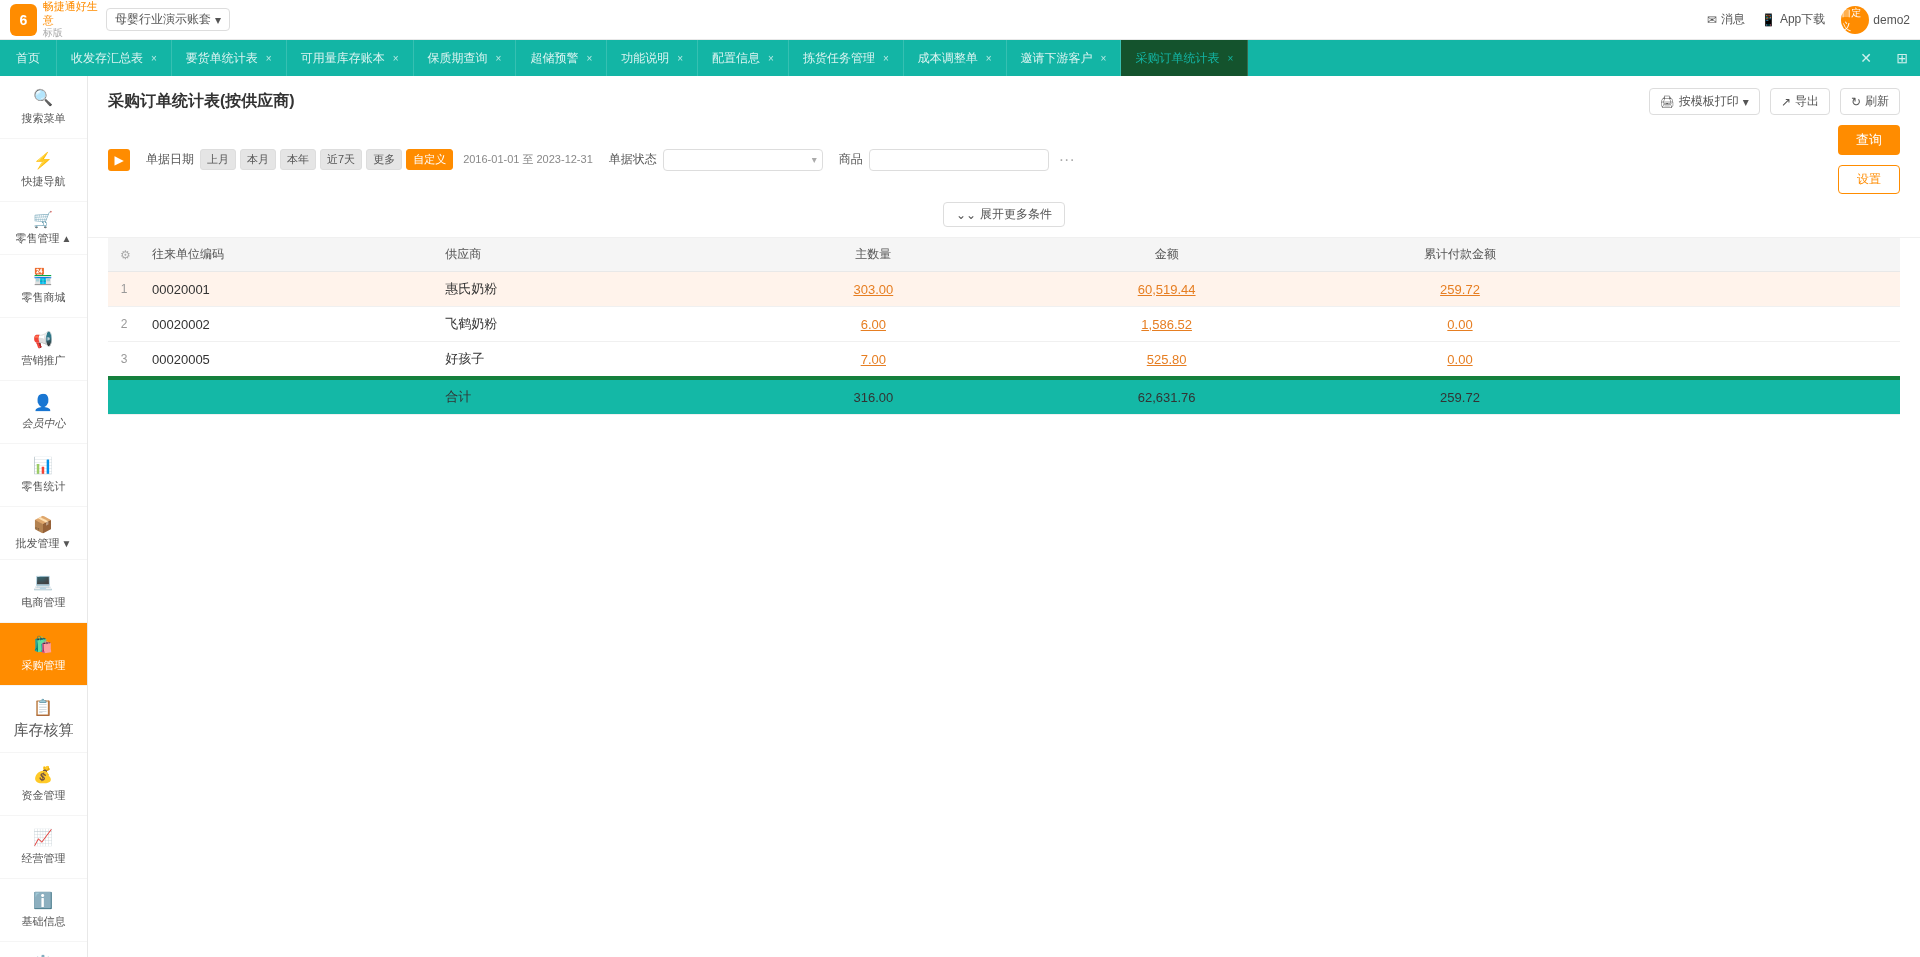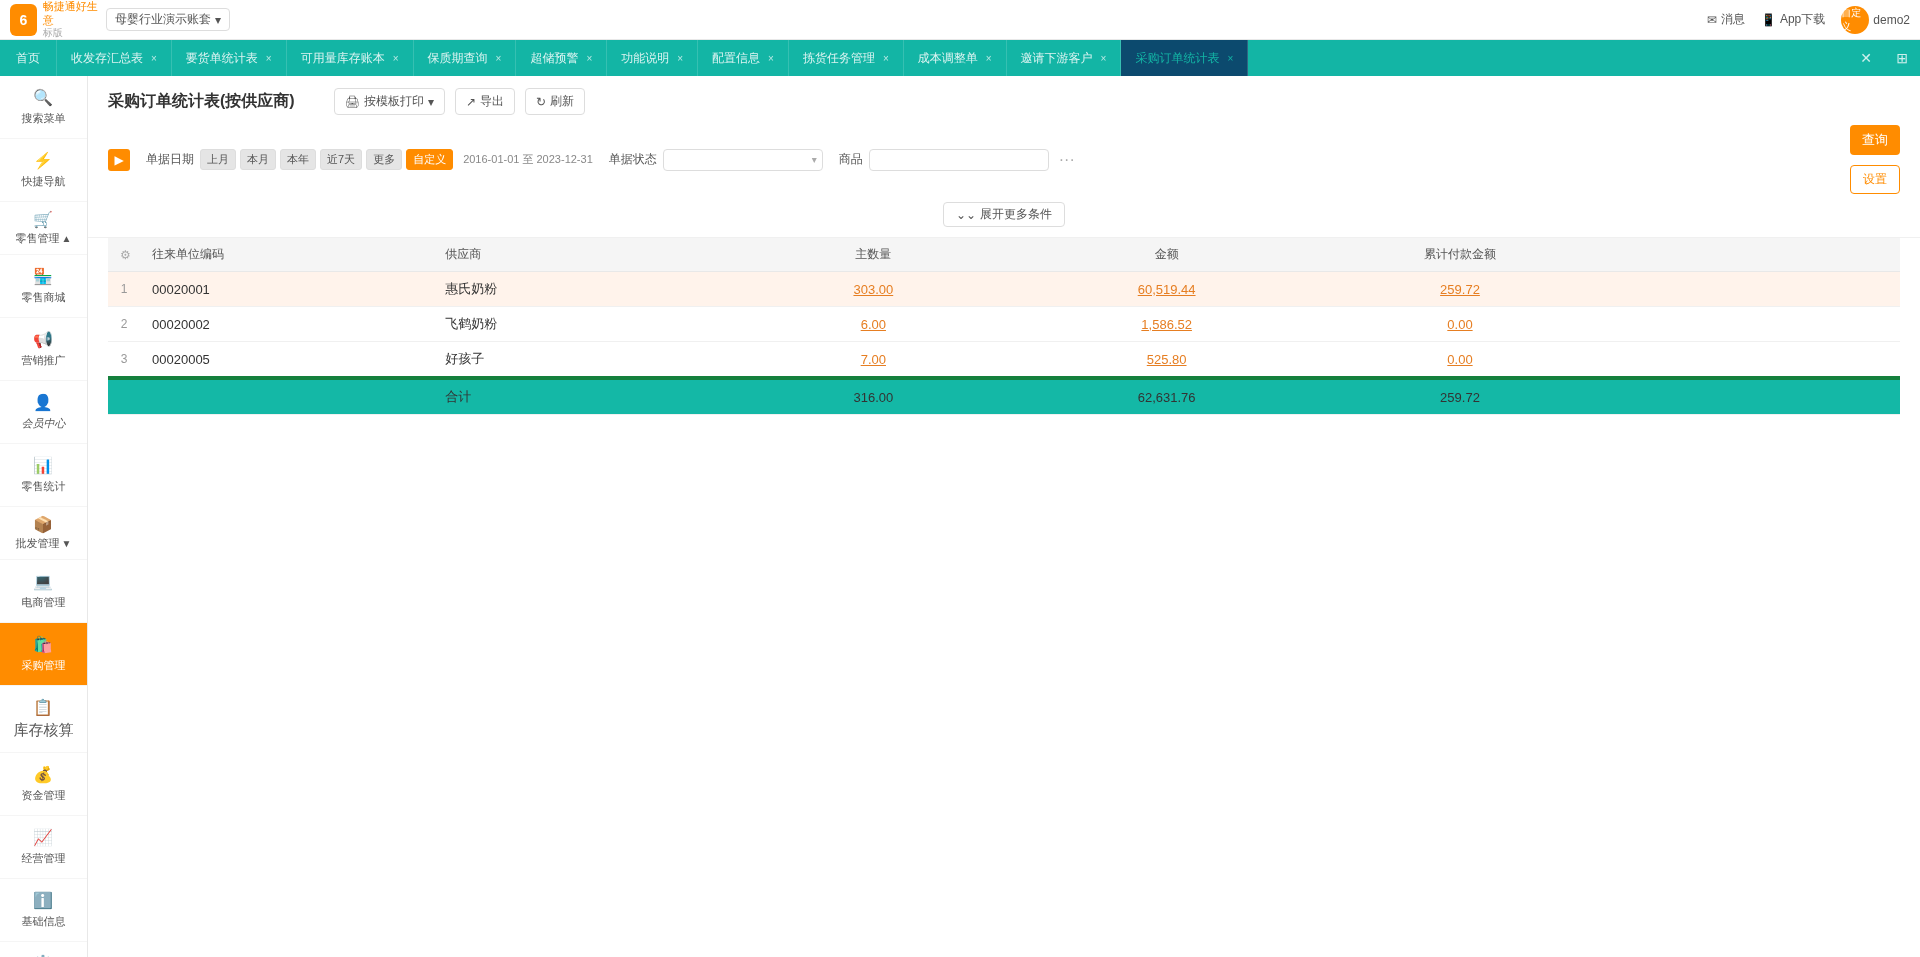--- a/index.html
+++ b/index.html
@@ -12,21 +12,21 @@
     .logo-icon { width: 32px; height: 32px; background: #ff8c00; border-radius: 6px; display: flex; align-items: center; justify-content: center; color: white; font-size: 14px; font-weight: bold; }
     .logo-text { font-size: 11px; color: #ff8c00; line-height: 1.2; }
     .workspace-selector { display: flex; align-items: center; gap: 4px; border: 1px solid #ddd; border-radius: 4px; padding: 2px 8px; cursor: pointer; font-size: 12px; color: #555; }
     .top-bar-right { display: flex; align-items: center; gap: 16px; }
     .top-bar-action { display: flex; align-items: center; gap: 4px; font-size: 12px; color: #555; cursor: pointer; }
     .avatar { width: 28px; height: 28px; border-radius: 50%; background: #ff8c00; display: flex; align-items: center; justify-content: center; color: white; font-size: 12px; }
 
     
     .nav-tabs { height: 36px; background: #13b5a5; display: flex; align-items: center; flex-shrink: 0; overflow: hidden; }
     .nav-tab { height: 36px; padding: 0 14px; display: flex; align-items: center; gap: 6px; font-size: 12px; color: rgba(255,255,255,0.85); cursor: pointer; white-space: nowrap; position: relative; border-right: 1px solid rgba(255,255,255,0.15); }
-    .nav-tab.active { background: #0c4a6e; color: #13b5a5; font-weight: 500; }
+    .nav-tab.active { background: #14532d; color: #13b5a5; font-weight: 500; }
     .nav-tab.home { padding: 0 16px; font-weight: 500; }
     .nav-tab .close-btn { font-size: 10px; color: rgba(255,255,255,0.7); cursor: pointer; margin-left: 2px; }
     .nav-tab.active .close-btn { color: #13b5a5; }
     .nav-tab-end { margin-left: auto; display: flex; align-items: center; }
     .nav-tab-end-btn { width: 36px; height: 36px; display: flex; align-items: center; justify-content: center; color: rgba(255,255,255,0.8); cursor: pointer; font-size: 14px; }
 
     
     .main-layout { display: flex; flex: 1; overflow: hidden; }
 
     
@@ -35,21 +35,21 @@
     .sidebar-item.active { background: #ff8c00; color: #fff; }
     .sidebar-item.active .sidebar-icon { color: #fff; }
     .sidebar-icon { font-size: 16px; }
     .sidebar-section { display: flex; flex-direction: column; align-items: center; gap: 2px; padding: 8px 6px; cursor: pointer; font-size: 12px; color: #555; border-bottom: 1px solid #f5f5f5; }
     .sidebar-section .label-row { display: flex; align-items: center; gap: 2px; }
 
     
     .content-area { flex: 1; overflow: hidden; display: flex; flex-direction: column; background: #fff; }
 
     
-    .page-header { padding: 12px 20px 0 20px; display: flex; align-items: center; background: #fff; gap: 39px; }
+    .page-header { padding: 12px 20px 0 20px; display: flex; align-items: center; justify-content: space-between; background: #fff; }
     .page-title { font-size: 16px; font-weight: 600; color: #333; }
     .page-header-actions { display: flex; align-items: center; gap: 10px; }
     .btn-print { display: flex; align-items: center; gap: 4px; border: 1px solid #ddd; border-radius: 4px; padding: 4px 10px; cursor: pointer; font-size: 12px; color: #555; background: #fff; }
     .btn-export { display: flex; align-items: center; gap: 4px; border: 1px solid #ddd; border-radius: 4px; padding: 4px 10px; cursor: pointer; font-size: 12px; color: #555; background: #fff; }
     .btn-refresh { display: flex; align-items: center; gap: 4px; border: 1px solid #ddd; border-radius: 4px; padding: 4px 10px; cursor: pointer; font-size: 12px; color: #555; background: #fff; }
 
     
     .filter-area { padding: 10px 20px; background: #fff; border-bottom: 1px solid #f0f0f0; }
     .filter-row { display: flex; align-items: center; gap: 16px; flex-wrap: wrap; }
     .filter-toggle { width: 22px; height: 22px; background: #ff8c00; border-radius: 3px; display: flex; align-items: center; justify-content: center; cursor: pointer; color: white; font-size: 12px; flex-shrink: 0; }
@@ -59,21 +59,21 @@
     .date-btn { padding: 2px 6px; border: 1px solid #ddd; border-radius: 3px; cursor: pointer; font-size: 11px; color: #555; background: #e5e5e5; }
     .date-btn.custom { background: #ff8c00; color: #fff; border-color: #ff8c00; border-radius: 3px; padding: 2px 6px; }
     .date-range { font-size: 11px; color: #888; margin-left: 4px; }
     .filter-select { border: 1px solid #ddd; border-radius: 4px; padding: 3px 24px 3px 8px; font-size: 12px; color: #555; background: #fff; appearance: none; cursor: pointer; min-width: 160px; }
     .filter-select-wrap { position: relative; display: inline-flex; align-items: center; }
     .filter-select-wrap::after { content: '▾'; position: absolute; right: 6px; color: #aaa; font-size: 10px; pointer-events: none; }
     .filter-text-input { border: 1px solid #ddd; border-radius: 4px; padding: 3px 8px; font-size: 12px; color: #555; min-width: 180px; }
     .btn-more-dots { background: none; border: none; color: #aaa; cursor: pointer; font-size: 16px; padding: 0 4px; }
     .expand-row { display: flex; justify-content: center; margin-top: 8px; }
     .expand-btn { display: flex; align-items: center; gap: 4px; font-size: 12px; color: #555; cursor: pointer; border: 1px solid #ddd; border-radius: 4px; padding: 3px 12px; background: #fff; }
-    .btn-query { background: #ff8c00; color: #fff; border: none; border-radius: 4px; padding: 6px 12px; cursor: pointer; font-size: 13px; font-weight: 500; }
+    .btn-query { background: #ff8c00; color: #fff; border: none; border-radius: 4px; padding: 6px 18px; cursor: pointer; font-size: 13px; font-weight: 500; }
     .btn-settings { background: #fff; color: #ff8c00; border: 1px solid #ff8c00; border-radius: 4px; padding: 5px 12px; cursor: pointer; font-size: 12px; margin-top: 4px; }
 
     
     .table-area { flex: 1; overflow: auto; padding: 0 20px 20px 20px; }
     table { width: 100%; border-collapse: collapse; table-layout: fixed; }
     thead tr { background: #f5f5f5; }
     th { padding: 8px 12px; text-align: left; font-size: 12px; color: #555; font-weight: 500; border-bottom: 1px solid #e8e8e8; white-space: nowrap; }
     th.center, td.center { text-align: center; }
     td { padding: 8px 12px; font-size: 13px; border-bottom: 1px solid #f0f0f0; }
     tr.row-highlighted { background: #fff3eb; }

